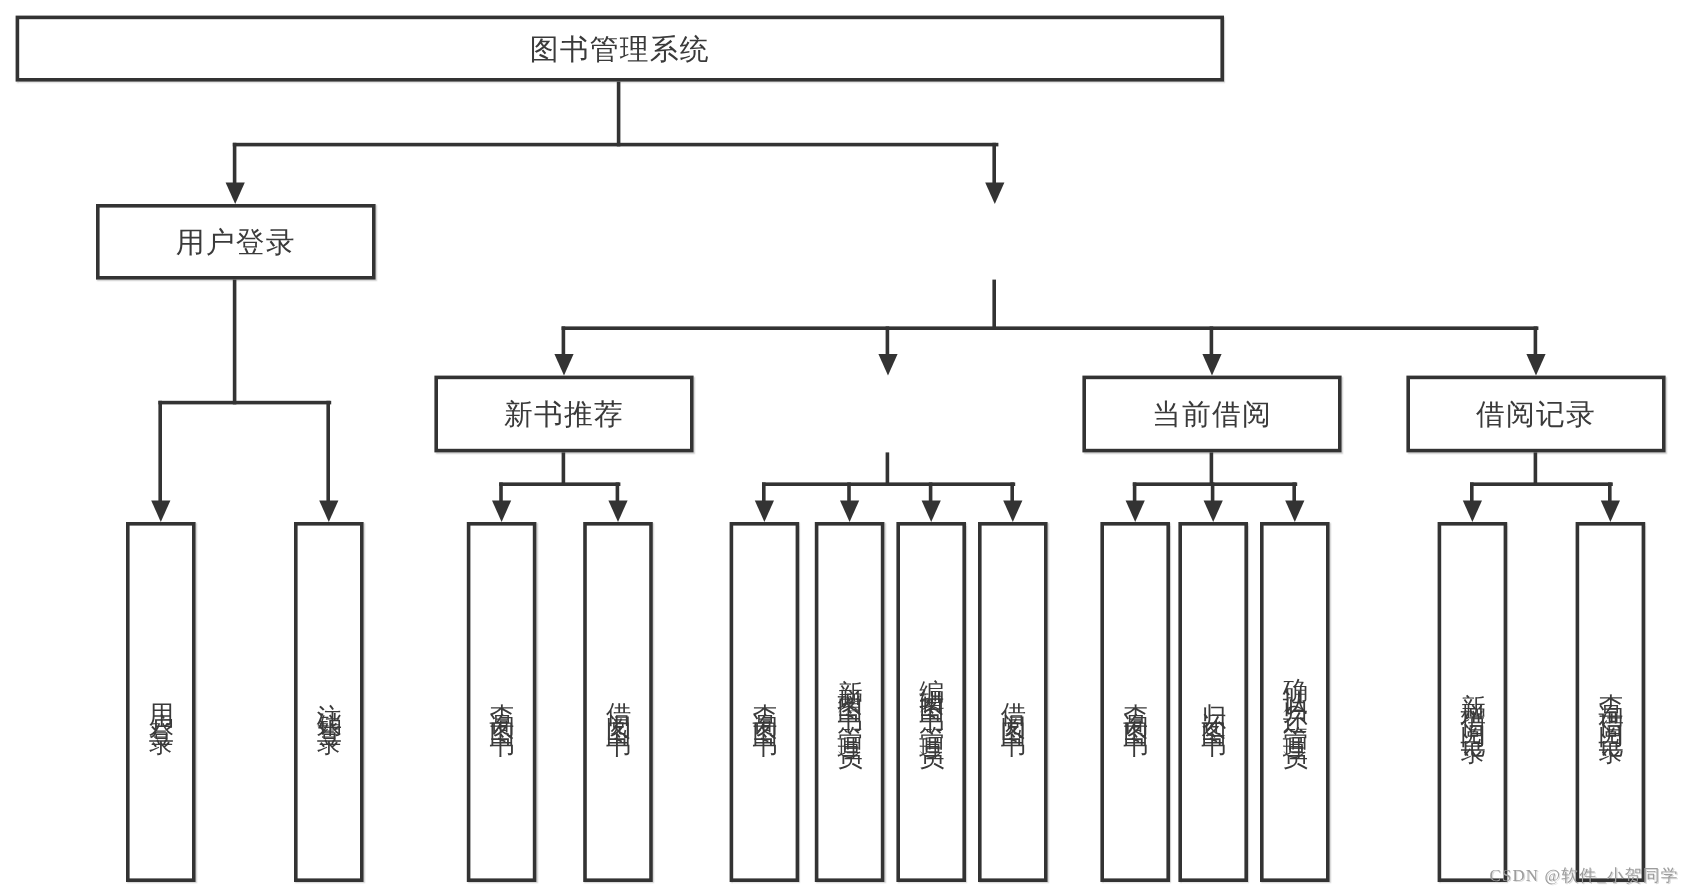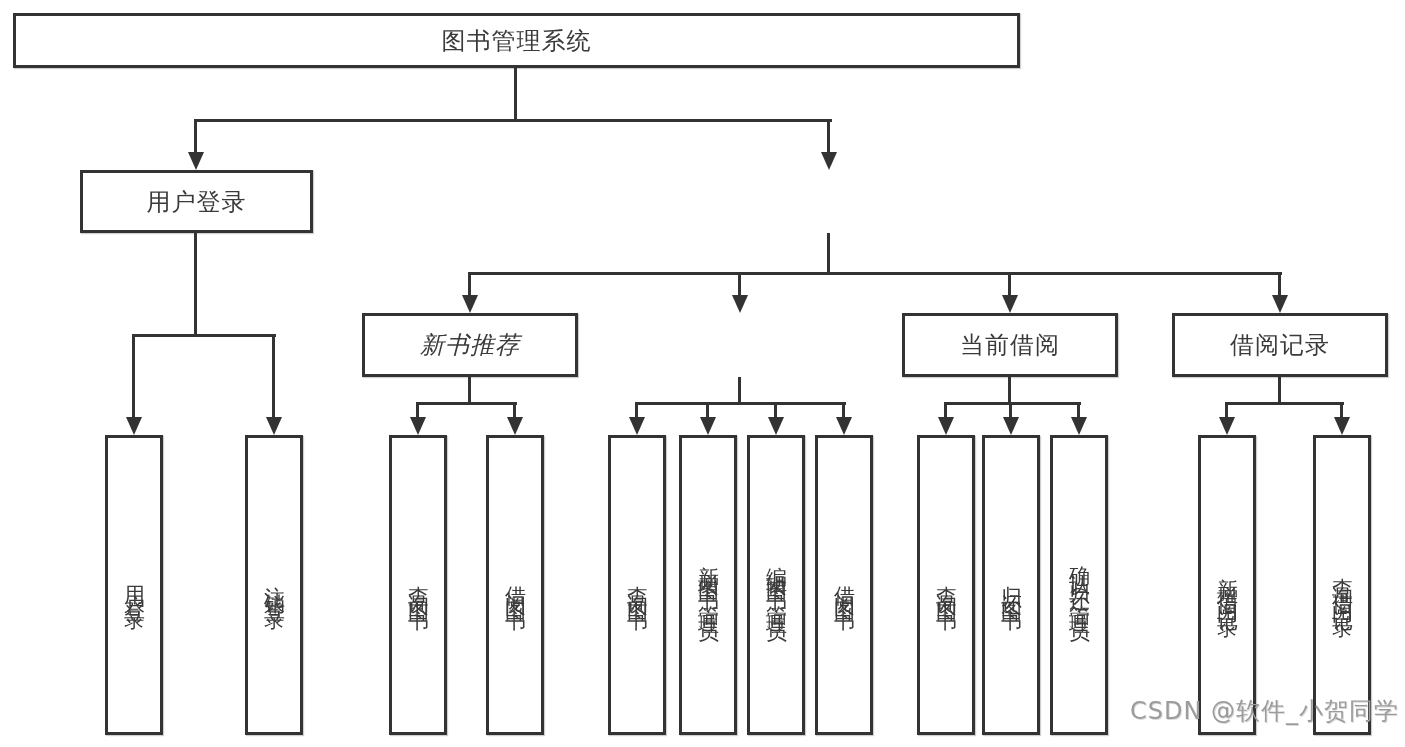--- a/index.html
+++ b/index.html
@@ -44,41 +44,42 @@
   .hline{position:absolute;height:3px;background:var(--line);}
   .arrowhead{
     position:absolute;width:0;height:0;
     border-left:8px solid transparent;
     border-right:8px solid transparent;
     border-top:18px solid var(--line);
   }
   .watermark{
     position:absolute;
     right:6px;
-    bottom:20px;
-    font-size:24px;
+    bottom:8px;
+    font-size:14px;
     color:var(--wm);
     letter-spacing:1px;
     text-shadow:1px 1px 0 rgba(0,0,0,0.15);
+    font-family:Liberation Serif, serif;
   }
 </style>
 </head>
 <body>
 
 <div class="canvas">
 
   <div class="node node-h" style="left:13px;top:13px;width:1007px;height:55px;">
     <span>图书管理系统</span>
   </div>
 
   <div class="node node-h" style="left:80px;top:170px;width:233px;height:63px;">
     <span>用户登录</span>
   </div>
 
-  <div class="node node-h" style="left:362px;top:313px;width:216px;height:64px;font-style:italic;">
+  <div class="node node-h" style="left:362px;top:313px;width:216px;height:64px;">
     <span>新书推荐</span>
   </div>
   <div class="node node-h" style="left:902px;top:313px;width:216px;height:64px;text-align:right;">
     <span>当前借阅</span>
   </div>
   <div class="node node-h" style="left:1172px;top:313px;width:216px;height:64px;">
     <span>借阅记录</span>
   </div>
 
   <div class="node node-v" style="left:105px;top:435px;width:58px;height:300px;">

